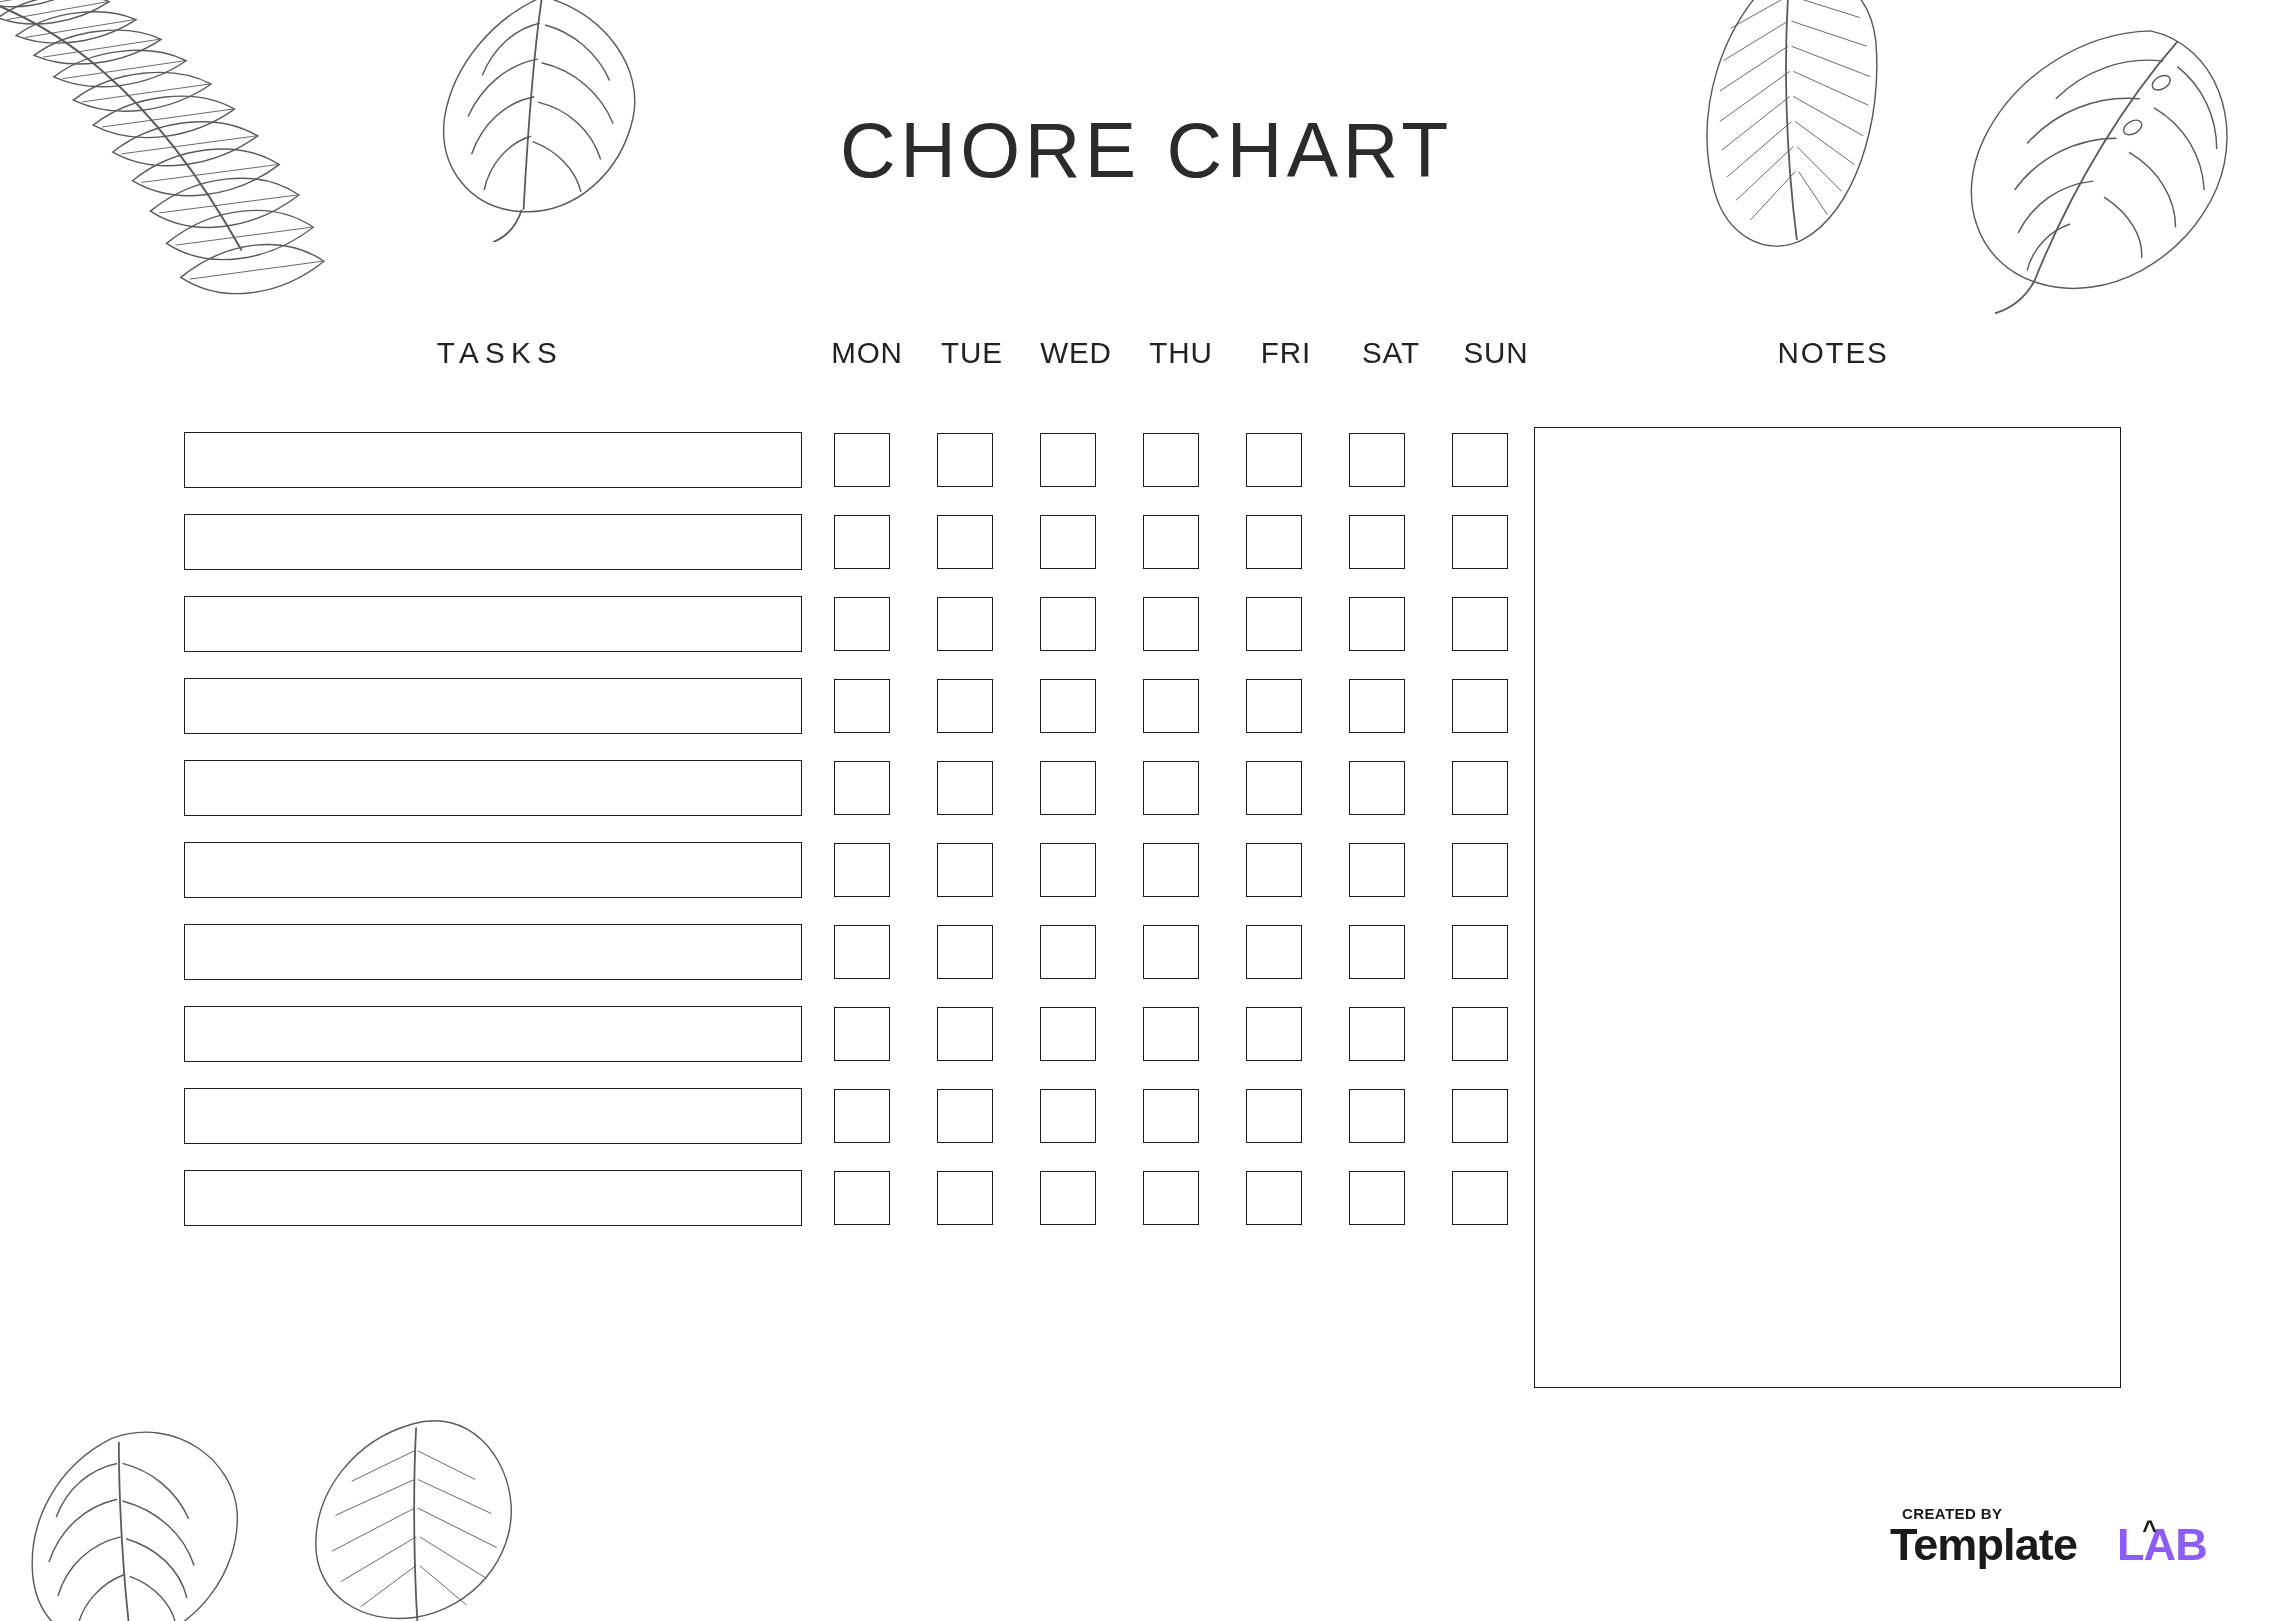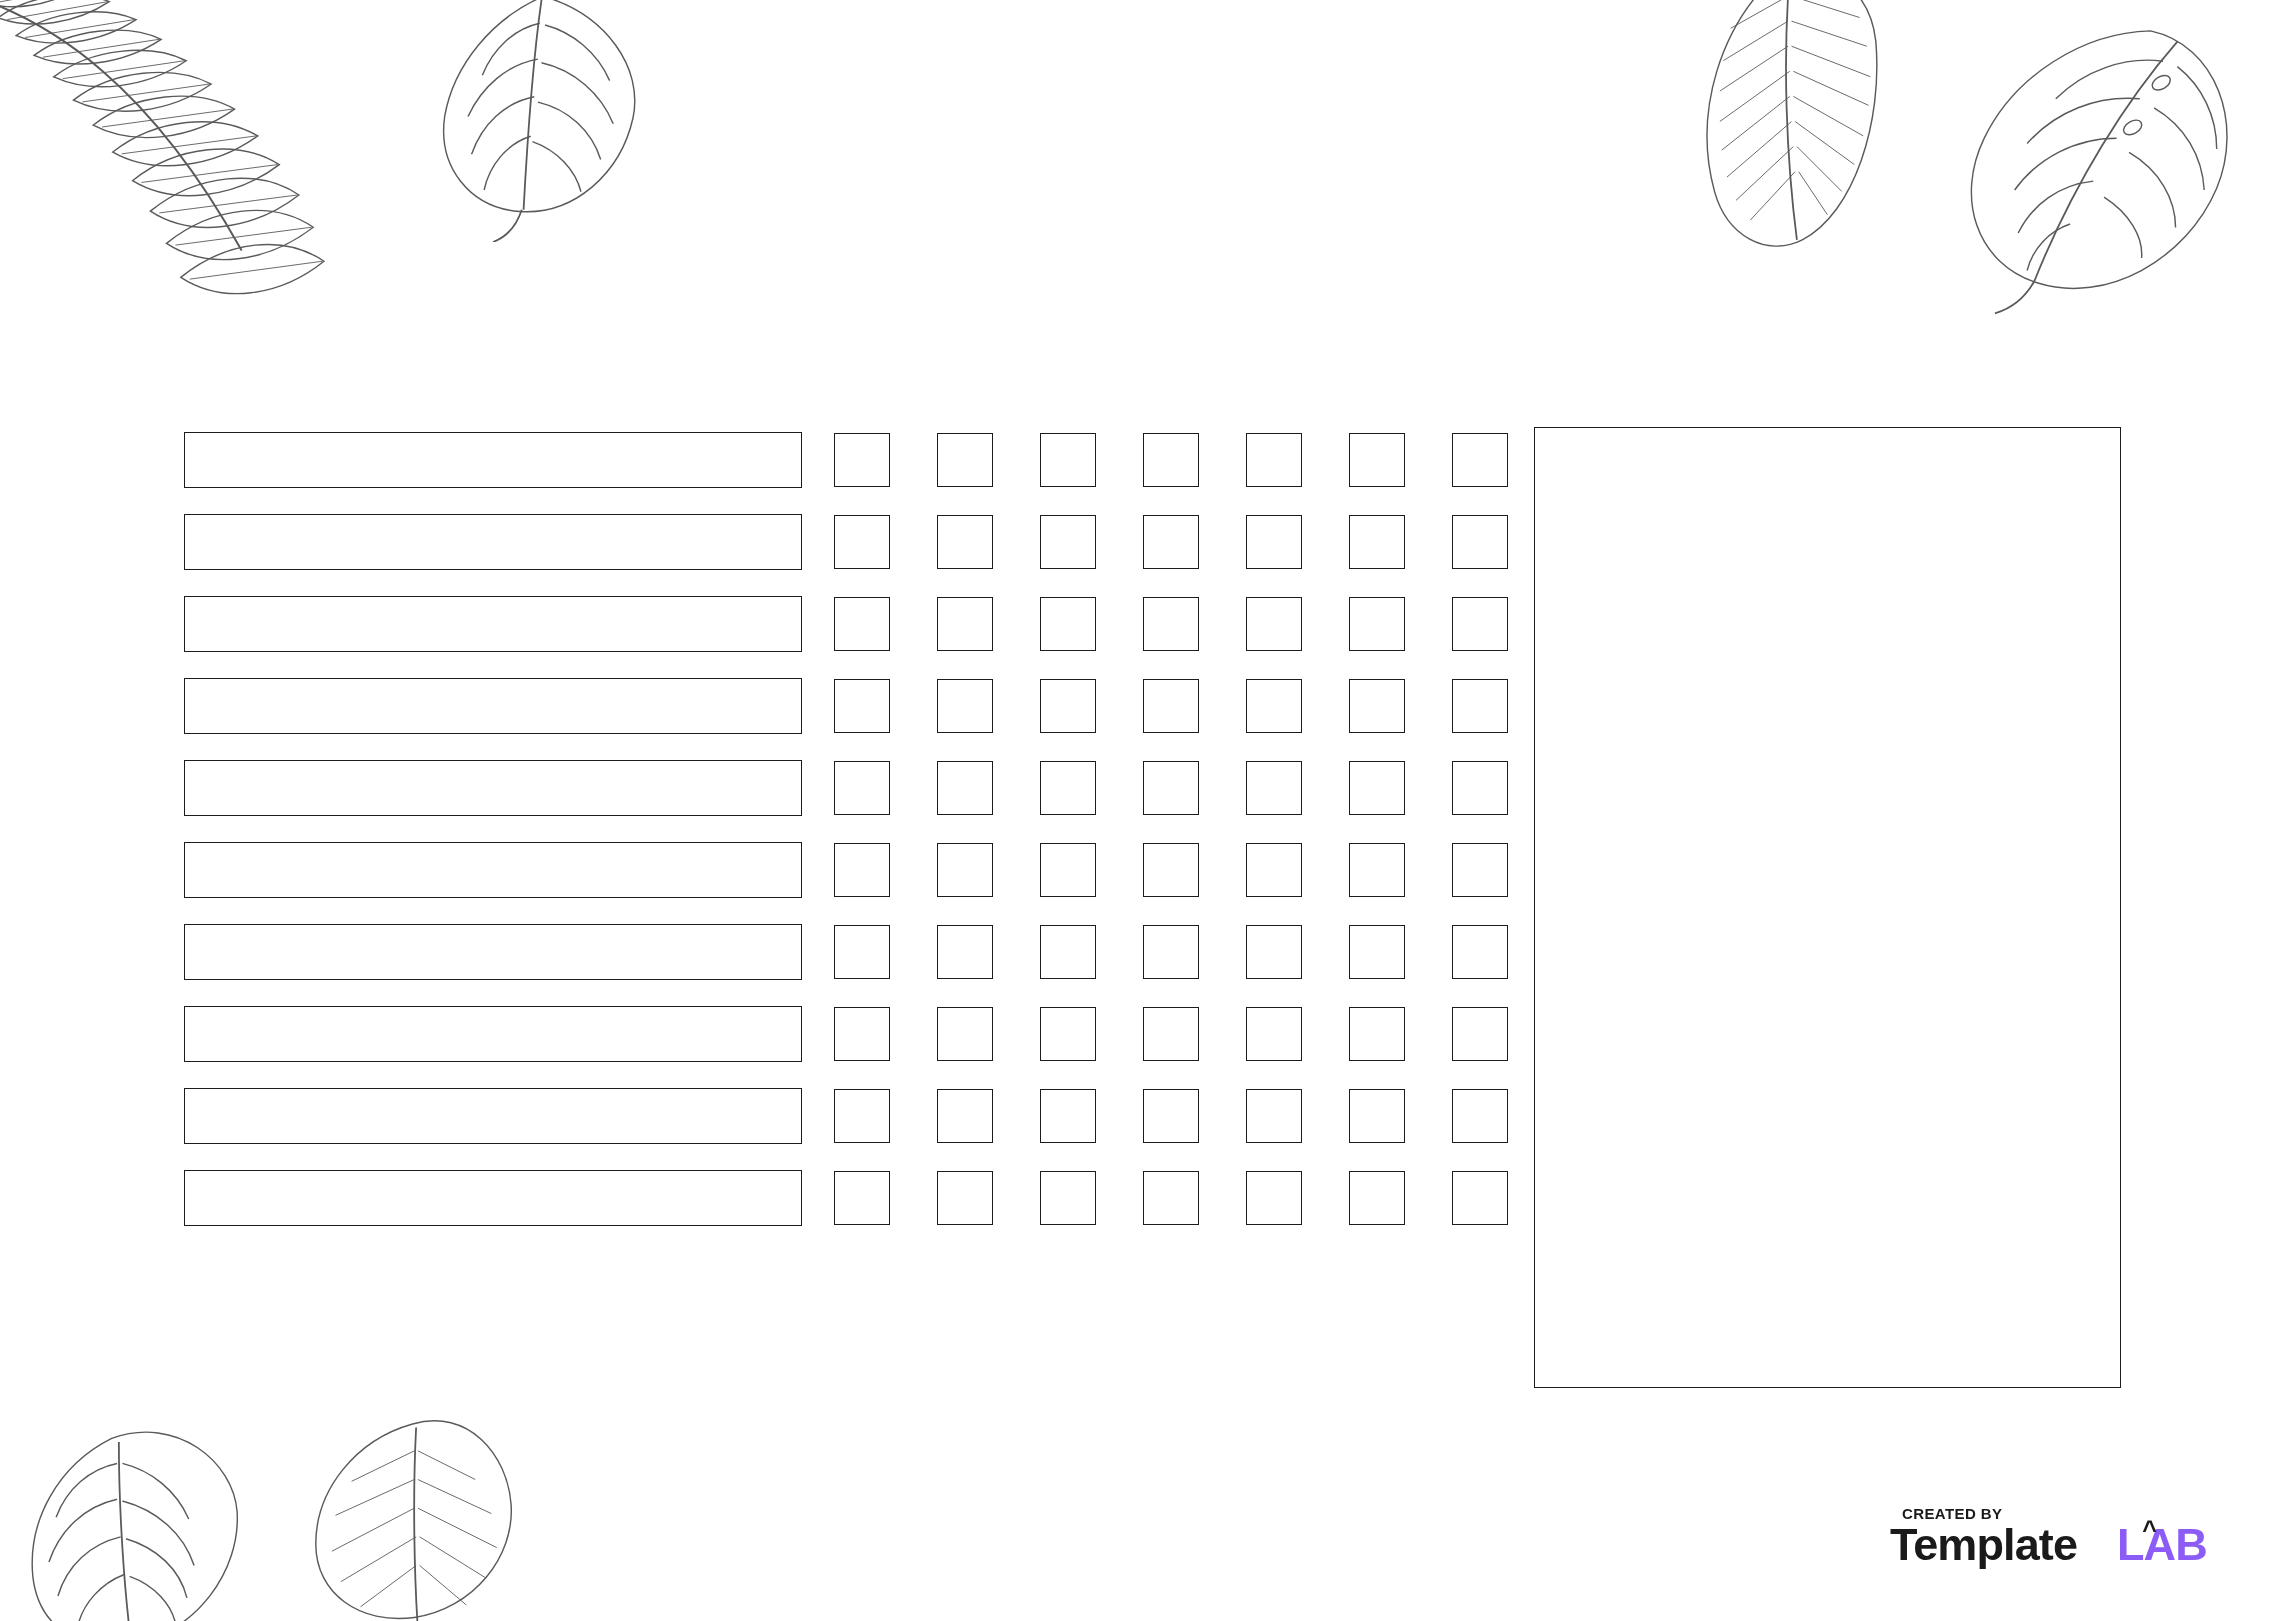--- a/index.html
+++ b/index.html
@@ -272,21 +272,33 @@
         <path d="M136 40 L 200 72"></path>
           <path d="M136 72 L 218 110"></path>
           <path d="M136 104 L 224 148"></path>
         <path d="M138 136 L 212 182"></path>
           <path d="M138 168 L 190 212"></path>
       </g>
       <path d="M136 240 C 150 256, 176 266, 204 264" stroke-width="2"></path>
     </svg>
   </div>
 
-
+  <div class="title">CHORE CHART</div>
+
+  <div class="headings">
+    <div class="hd hd-tasks">TASKS</div>
+    <div class="hd" style="left:867px">MON</div>
+    <div class="hd" style="left:972px">TUE</div>
+    <div class="hd" style="left:1076px">WED</div>
+    <div class="hd" style="left:1181px">THU</div>
+    <div class="hd" style="left:1286px">FRI</div>
+    <div class="hd" style="left:1391px">SAT</div>
+    <div class="hd" style="left:1496px">SUN</div>
+    <div class="hd hd-notes">NOTES</div>
+  </div>
 
   <div class="grid">
 
     <div class="row">
       <div class="task-box"></div>
       <div class="day-cells">
         <div class="cell"></div>
         <div class="cell"></div>
         <div class="cell"></div>
         <div class="cell"></div>

